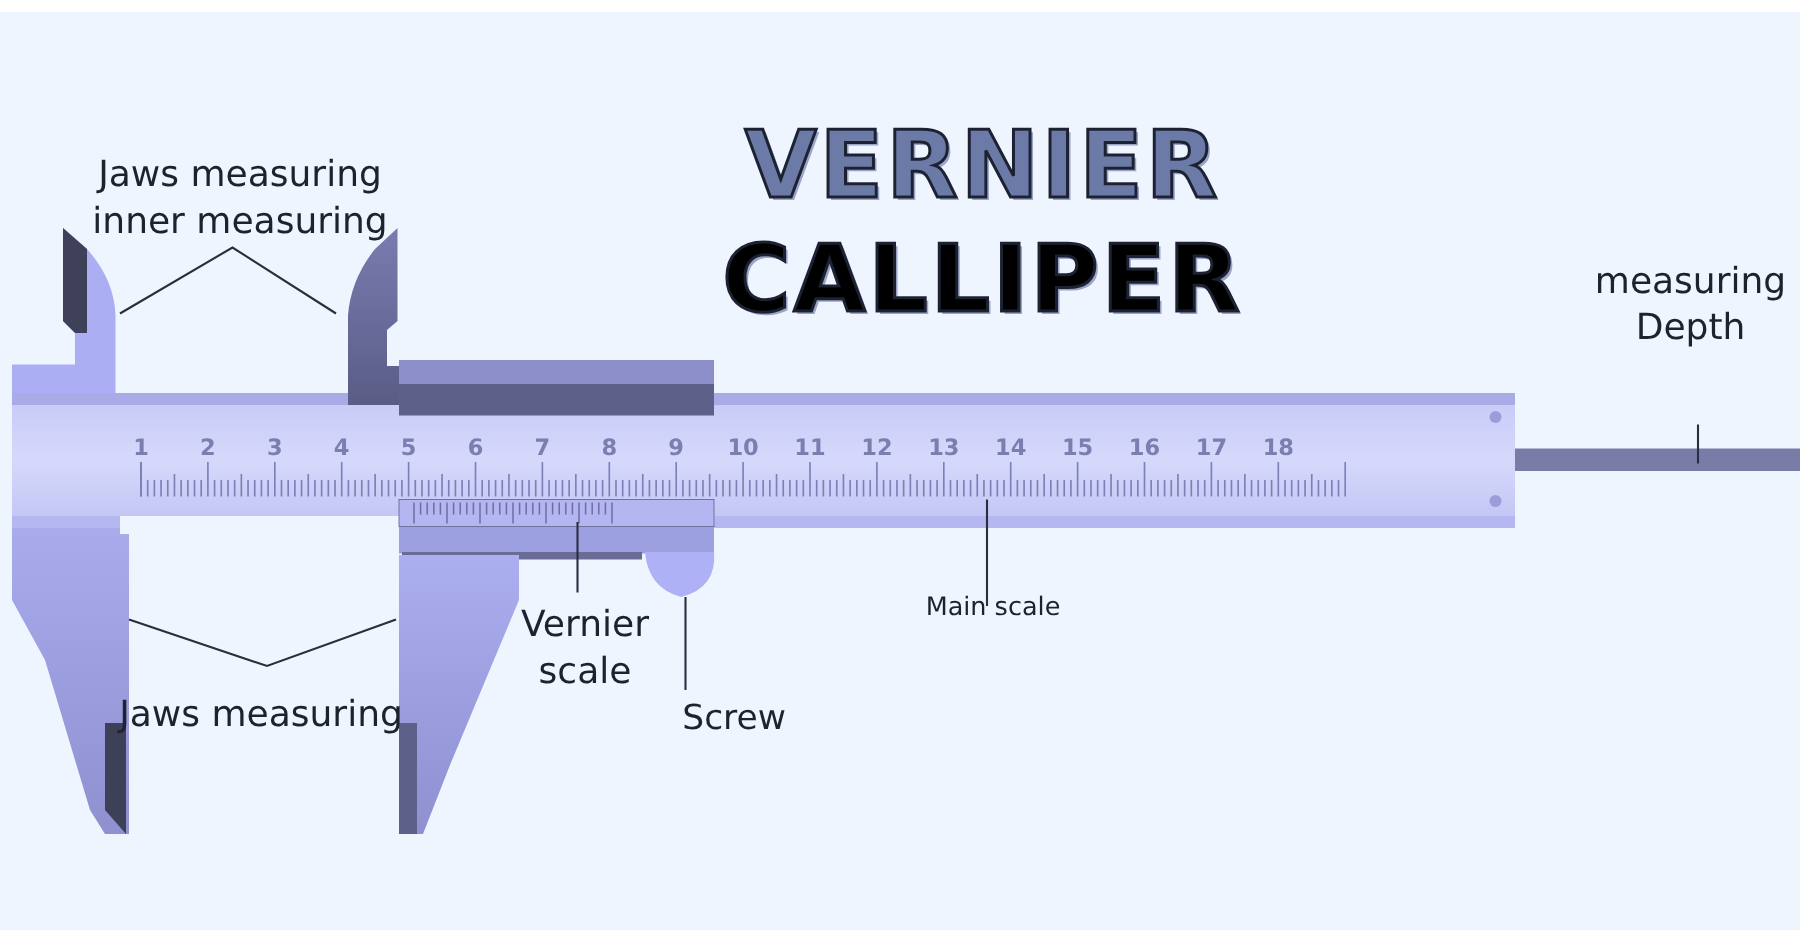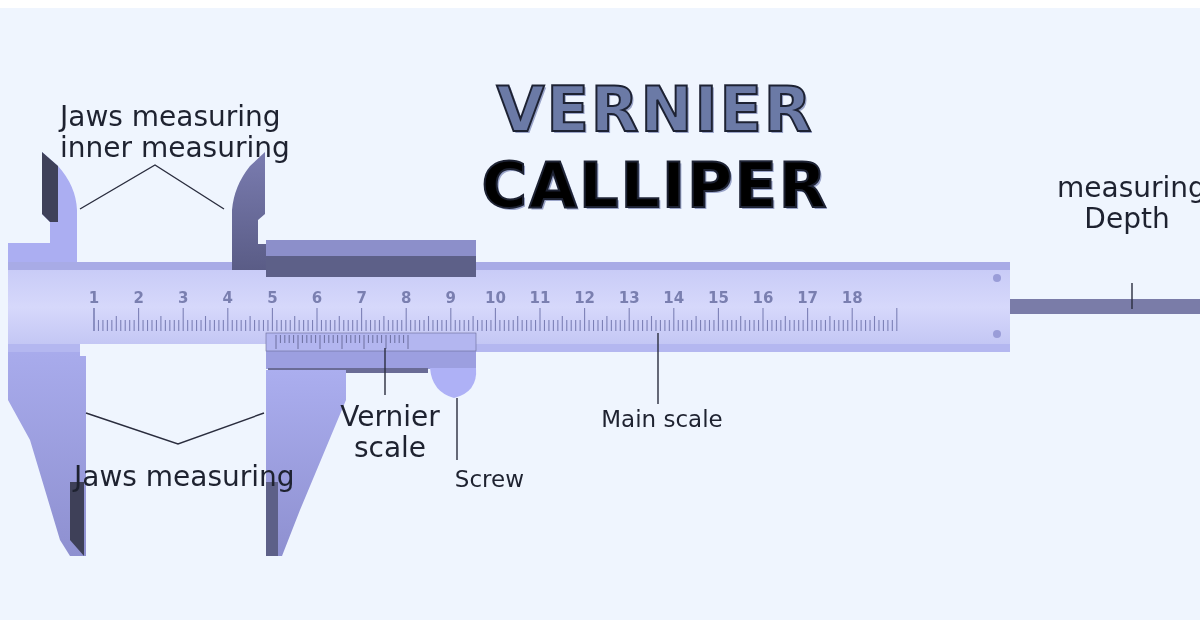--- a/index.html
+++ b/index.html
@@ -5,21 +5,21 @@
   html, body { margin: 0; padding: 0; }
   body { width: 1200px; height: 628px; background: #ffffff; position: relative; overflow: hidden; font-family: "DejaVu Sans", sans-serif; }
   .canvas { position: absolute; left: 0; top: 8px; width: 1200px; height: 612px; background: #eff5fe; }
   .title {
     position: absolute; left: 345px; top: 72px; width: 620px; text-align: center;
     font-family: "DejaVu Sans", sans-serif; font-weight: bold; font-size: 62px; letter-spacing: 2px;
     color: #6b7aa6; -webkit-text-stroke: 2px #1d2233; line-height: 76px;
     text-shadow: 2px 2px 0 #9aa4c9;
   }
   .title .w2 { color: #000000; }
-  .label { position: absolute; color: #1e2230; font-family: "DejaVu Sans", sans-serif; font-size: 28px; line-height: 31px; text-align: center; white-space: nowrap; }
+  .label { position: absolute; color: #1e2230; font-family: "DejaVu Sans", sans-serif; font-size: 24px; line-height: 31px; text-align: center; white-space: nowrap; }
   svg.diagram { position: absolute; left: 0; top: 0; }
   .num { font-family: "DejaVu Sans", sans-serif; font-weight: bold; font-size: 15px; fill: #7a7fb0; }
 </style>
 </head>
 <body>
 
 <div class="canvas"></div>
 
 <svg class="diagram" width="1200" height="628" viewBox="0 0 1200 628">
   <defs>
@@ -341,15 +341,15 @@
 
 <div class="label" style="left:330px; top:401px; width:120px;">
   <div>Vernier</div>
   <div>scale</div>
 </div>
 
 <div class="label" style="left:404px; top:461px; width:120px; font-size:23px; line-height:37px;text-align:right;">
   <div>Screw</div>
 </div>
 
-<div class="label" style="left:587px; top:404px; width:150px; font-size:23px;">
+<div class="label" style="left:587px; top:390px; width:150px; font-size:17px;">
   <div>Main scale</div>
 </div>
 
 </body></html>

